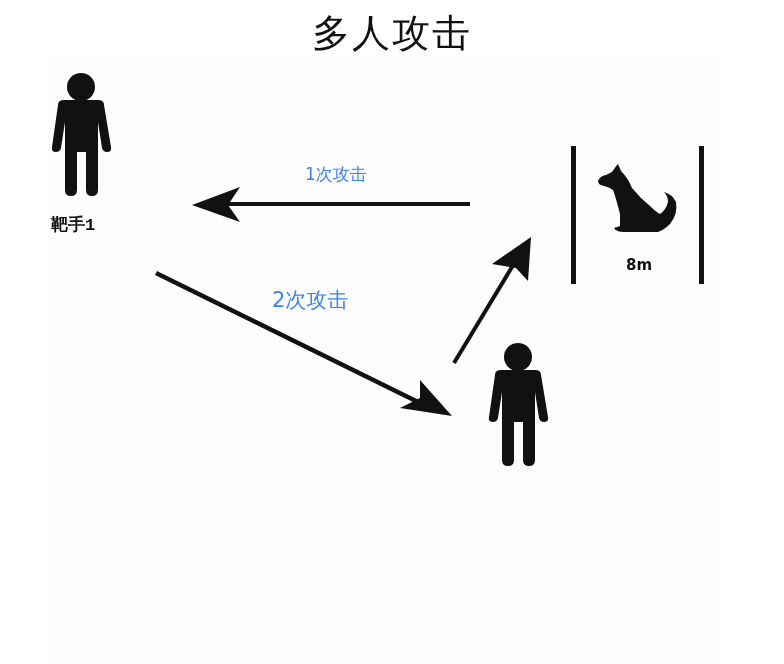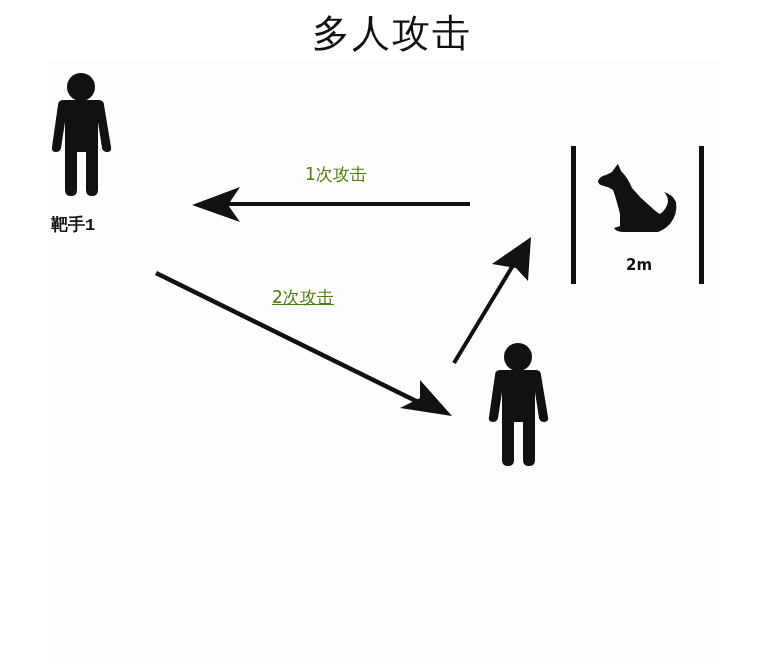--- a/index.html
+++ b/index.html
@@ -10,21 +10,21 @@
     }
     .bg-panel {
       position: absolute; left: 46px; top: 60px; width: 676px; height: 604px;
       background: #fdfdfd;
     }
     .title {
       position: absolute; left: 0; top: 8px; width: 784px; text-align: center;
       font-size: 38px; color: #111; letter-spacing: 2px;
     }
     .label {
-      position: absolute; color: #4d7c0f; white-space: nowrap;
+      position: absolute; color: #3b82f6; white-space: nowrap;
     }
     .label.bold { font-weight: bold; color: #111; }
     svg.canvas { position: absolute; left: 0; top: 0; }
   </style>
 </head>
 <body>
 
 <div class="bg-panel"></div>
 
 <div class="title">多人攻击</div>
@@ -58,15 +58,15 @@
     <path d="M452,416 L400,408 L420,398 L420,380 Z" stroke="none"></path>
   </g>
 
   <g fill="#111" stroke="#111">
     <line x1="454" y1="363" x2="515" y2="262" stroke-width="4"></line>
     <path d="M531,237 L528,281 L516,268 L492,264 Z" stroke="none"></path>
   </g>
 </svg>
 
 <div class="label bold" style="left:51px; top:213px; font-size:17px;font-family:Liberation Mono, monospace;">靶手1</div>
-<div class="label bold" style="left:626px; top:256px; font-size:15px;">2m</div>
+<div class="label bold" style="left:626px; top:256px; font-size:15px;">8m</div>
 <div class="label" style="left:305px; top:163px; font-size:17px;">1次攻击</div>
-<div class="label" style="left:272px; top:286px; font-size:17px;text-decoration:underline;">2次攻击</div>
+<div class="label" style="left:272px; top:286px; font-size:21px;">2次攻击</div>
 
 </body></html>

